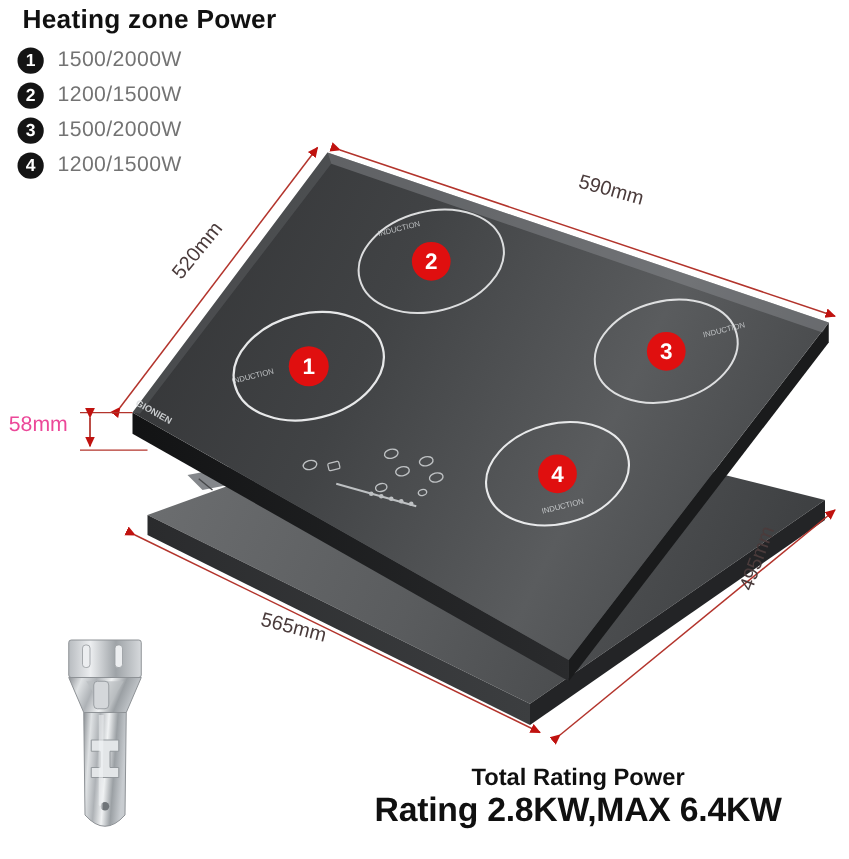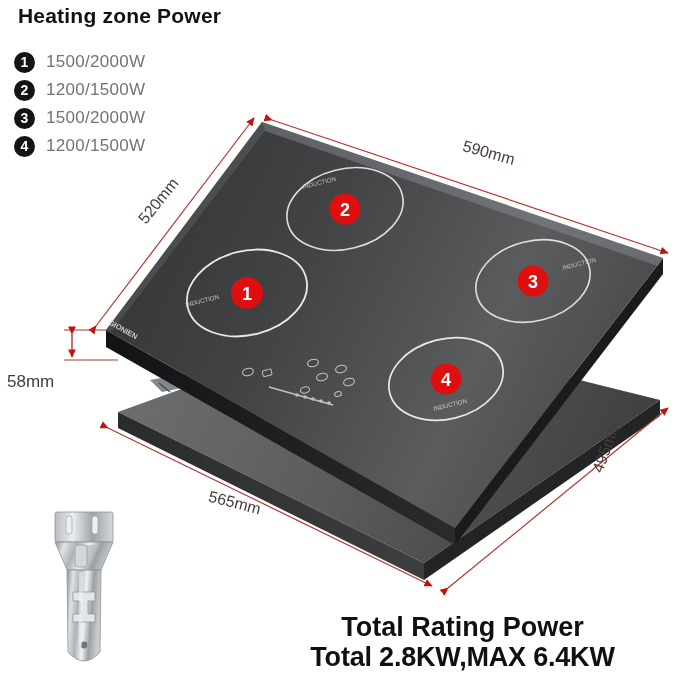--- a/index.html
+++ b/index.html
@@ -2,43 +2,43 @@
 <html><head>
 <meta charset="utf-8">
 <style>
   html,body{margin:0;padding:0;background:#ffffff;}
   body{width:679px;height:687px;position:relative;overflow:hidden;
        font-family:"Liberation Sans",sans-serif;color:#1a1a1a;}
 
   
   #legend{position:absolute;left:10px;top:0px;width:300px;}
   #legend-title{font-size:21px;font-weight:bold;letter-spacing:.2px;
-                color:#111;margin:4px 0 20px 8px;}
+                color:#111;margin:4px 0 6px 8px;}
   .legend-row{display:flex;align-items:center;height:28px;margin-left:4px;}
   .bullet{width:21px;height:21px;border-radius:50%;background:#141414;
           color:#fff;font-size:14px;font-weight:bold;line-height:21px;
           text-align:center;flex:0 0 auto;}
   .legend-label{margin-left:11px;font-size:17px;color:#737373;
                 letter-spacing:.3px;}
 
   
   #scene{position:absolute;left:0;top:0;width:679px;height:687px;}
   #scene svg{position:absolute;left:0;top:0;}
 
   
   #rating{position:absolute;left:250px;top:612px;width:425px;text-align:center;}
   .rating-line{font-weight:bold;color:#101010;line-height:1.12;}
-  #rating-l1{font-size:27px;}
+  #rating-l1{font-size:19px;}
   #rating-l2{font-size:27px;letter-spacing:-.2px;}
 
   
   .dim{position:absolute;font-size:16px;color:#4a3b3b;white-space:nowrap;}
   #dim-590{left:462px;top:144px;transform:rotate(15.5deg);}
   #dim-520{left:132px;top:192px;transform:rotate(-51deg);}
-  #dim-58{left:7px;top:330px;font-size:17px;color:#404040;margin-top:42px;}
+  #dim-58{left:7px;top:330px;font-size:17px;color:#ec4899;}
   #dim-565{left:208px;top:494px;transform:rotate(14.5deg);}
   #dim-495{left:580px;top:438px;transform:rotate(-70deg);}
 </style>
 </head>
 <body>
 
 <div id="legend">
   <div id="legend-title">Heating zone Power</div>
 
   <div class="legend-row">
@@ -242,14 +242,14 @@
 </div>
 
 <div class="dim" id="dim-590">590mm</div>
 <div class="dim" id="dim-520">520mm</div>
 <div class="dim" id="dim-58">58mm</div>
 <div class="dim" id="dim-565">565mm</div>
 <div class="dim" id="dim-495">495mm</div>
 
 <div id="rating">
   <div class="rating-line" id="rating-l1">Total Rating Power</div>
-  <div class="rating-line" id="rating-l2">Total 2.8KW,MAX 6.4KW</div>
+  <div class="rating-line" id="rating-l2">Rating 2.8KW,MAX 6.4KW</div>
 </div>
 
 </body></html>

